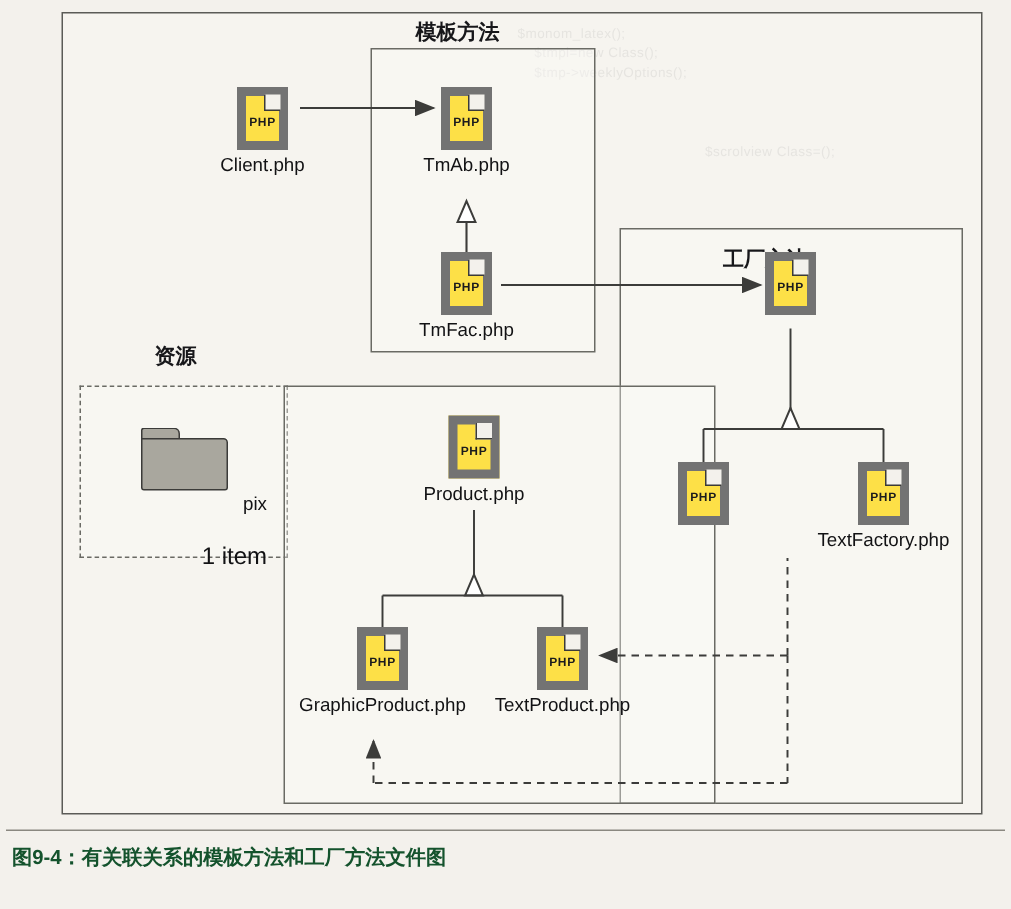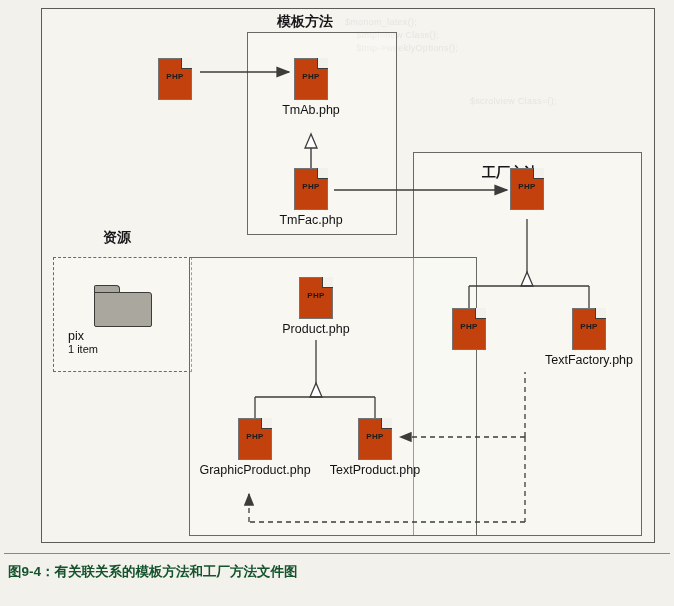--- a/index.html
+++ b/index.html
@@ -61,22 +61,22 @@
   .node {
     position: absolute;
     width: 120px;
     text-align: center;
   }
   .file-icon {
     position: relative;
     width: 34px;
     height: 42px;
     margin: 0 auto;
-    background: #c2410c;
-    border: 1px solid #737373;
+    background: #fde047;
+    border: 6px solid #737373;
     box-sizing: border-box;
   }
   .file-icon .fold {
     position: absolute;
     top: -1px;
     right: -1px;
     width: 11px;
     height: 11px;
     background: #f3f1ec;
     border-left: 1px solid #3b3b39;
@@ -97,21 +97,21 @@
     margin-top: 3px;
     font-size: 12.5px;
     color: #121214;
     white-space: nowrap;
   }
 
   
   .folder-node {
     position: absolute;
     width: 110px;
-    text-align: left;
+    text-align: right;
   }
   .folder-icon {
     position: relative;
     width: 58px;
     height: 42px;
     margin: 0 auto;
   }
   .folder-icon .tab {
     position: absolute;
     left: 0;
@@ -134,22 +134,23 @@
     border: 1px solid #3b3b39;
     border-radius: 0 3px 2px 2px;
     box-sizing: border-box;
   }
   .folder-label {
     margin-top: 2px;
     font-size: 12.5px;
     color: #121214;
   }
   .folder-sub {
-    font-size: 11px;
+    font-size: 16px;
     color: #121214;
+    margin-top: 20px;
   }
 
   svg.overlay {
     position: absolute;
     left: 0;
     top: 0;
     width: 674px;
     height: 606px;
     pointer-events: none;
   }
@@ -230,20 +231,21 @@
     <path d="M525,437 L525,522" stroke="#3c3c3a" stroke-width="1.3" fill="none" stroke-dasharray="5,4"></path>
     <path d="M525,522 L249,522" stroke="#3c3c3a" stroke-width="1.3" fill="none" stroke-dasharray="5,4"></path>
     <path d="M249,522 L249,494" stroke="#3c3c3a" stroke-width="1.3" fill="none" stroke-dasharray="5,4" marker-end="url(#arrowOpenDash)"></path>
   </svg>
 
   <div class="node" style="left:115px; top:58px;">
     <div class="file-icon">
       <div class="fold"></div>
       <div class="php">PHP</div>
     </div>
+    <div class="node-label">Client.php</div>
   </div>
 
   <div class="node" style="left:251px; top:58px;">
     <div class="file-icon">
       <div class="fold"></div>
       <div class="php">PHP</div>
     </div>
     <div class="node-label">TmAb.php</div>
   </div>
 

